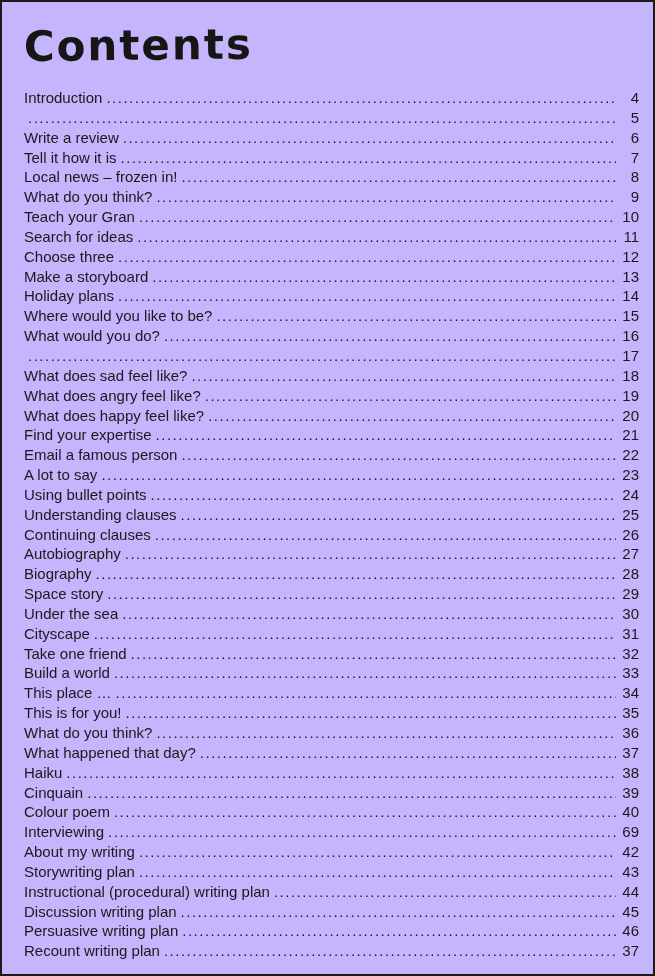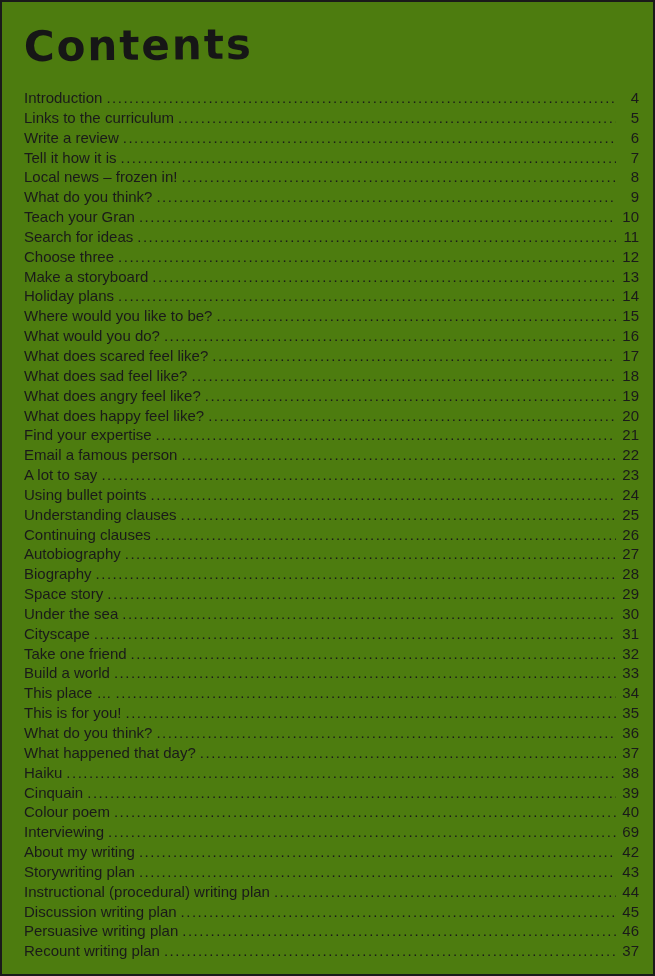--- a/index.html
+++ b/index.html
@@ -5,21 +5,21 @@
   html, body {
     margin: 0;
     padding: 0;
     background: #ffffff;
   }
   .page {
     position: relative;
     width: 655px;
     height: 976px;
     box-sizing: border-box;
-    background: #4d7c0f;
+    background: #c4b5fd;
     border: 2px solid #1a1a1a;
     padding: 20px 14px 4px 22px;
     overflow: hidden;
     font-family: "Liberation Sans", sans-serif;
     color: #1a1a1a;
   }
   .title {
     font-family: "DejaVu Sans", sans-serif;
     font-weight: bold;
     font-size: 42px;
@@ -70,21 +70,20 @@
 <div class="page">
   <h1 class="title">Contents</h1>
   <div class="toc" id="toc">
   <div class="row">
     <span class="label">Introduction</span>
     <span class="dots"></span>
     <span class="num">4</span>
   </div>
 
   <div class="row">
-    <span class="label">Links to the curriculum</span>
     <span class="dots"></span>
     <span class="num">5</span>
   </div>
 
   <div class="row">
     <span class="label">Write a review</span>
     <span class="dots"></span>
     <span class="num">6</span>
   </div>
 
@@ -142,21 +141,20 @@
     <span class="num">15</span>
   </div>
 
   <div class="row">
     <span class="label">What would you do?</span>
     <span class="dots"></span>
     <span class="num">16</span>
   </div>
 
   <div class="row">
-    <span class="label">What does scared feel like?</span>
     <span class="dots"></span>
     <span class="num">17</span>
   </div>
 
   <div class="row">
     <span class="label">What does sad feel like?</span>
     <span class="dots"></span>
     <span class="num">18</span>
   </div>
 

